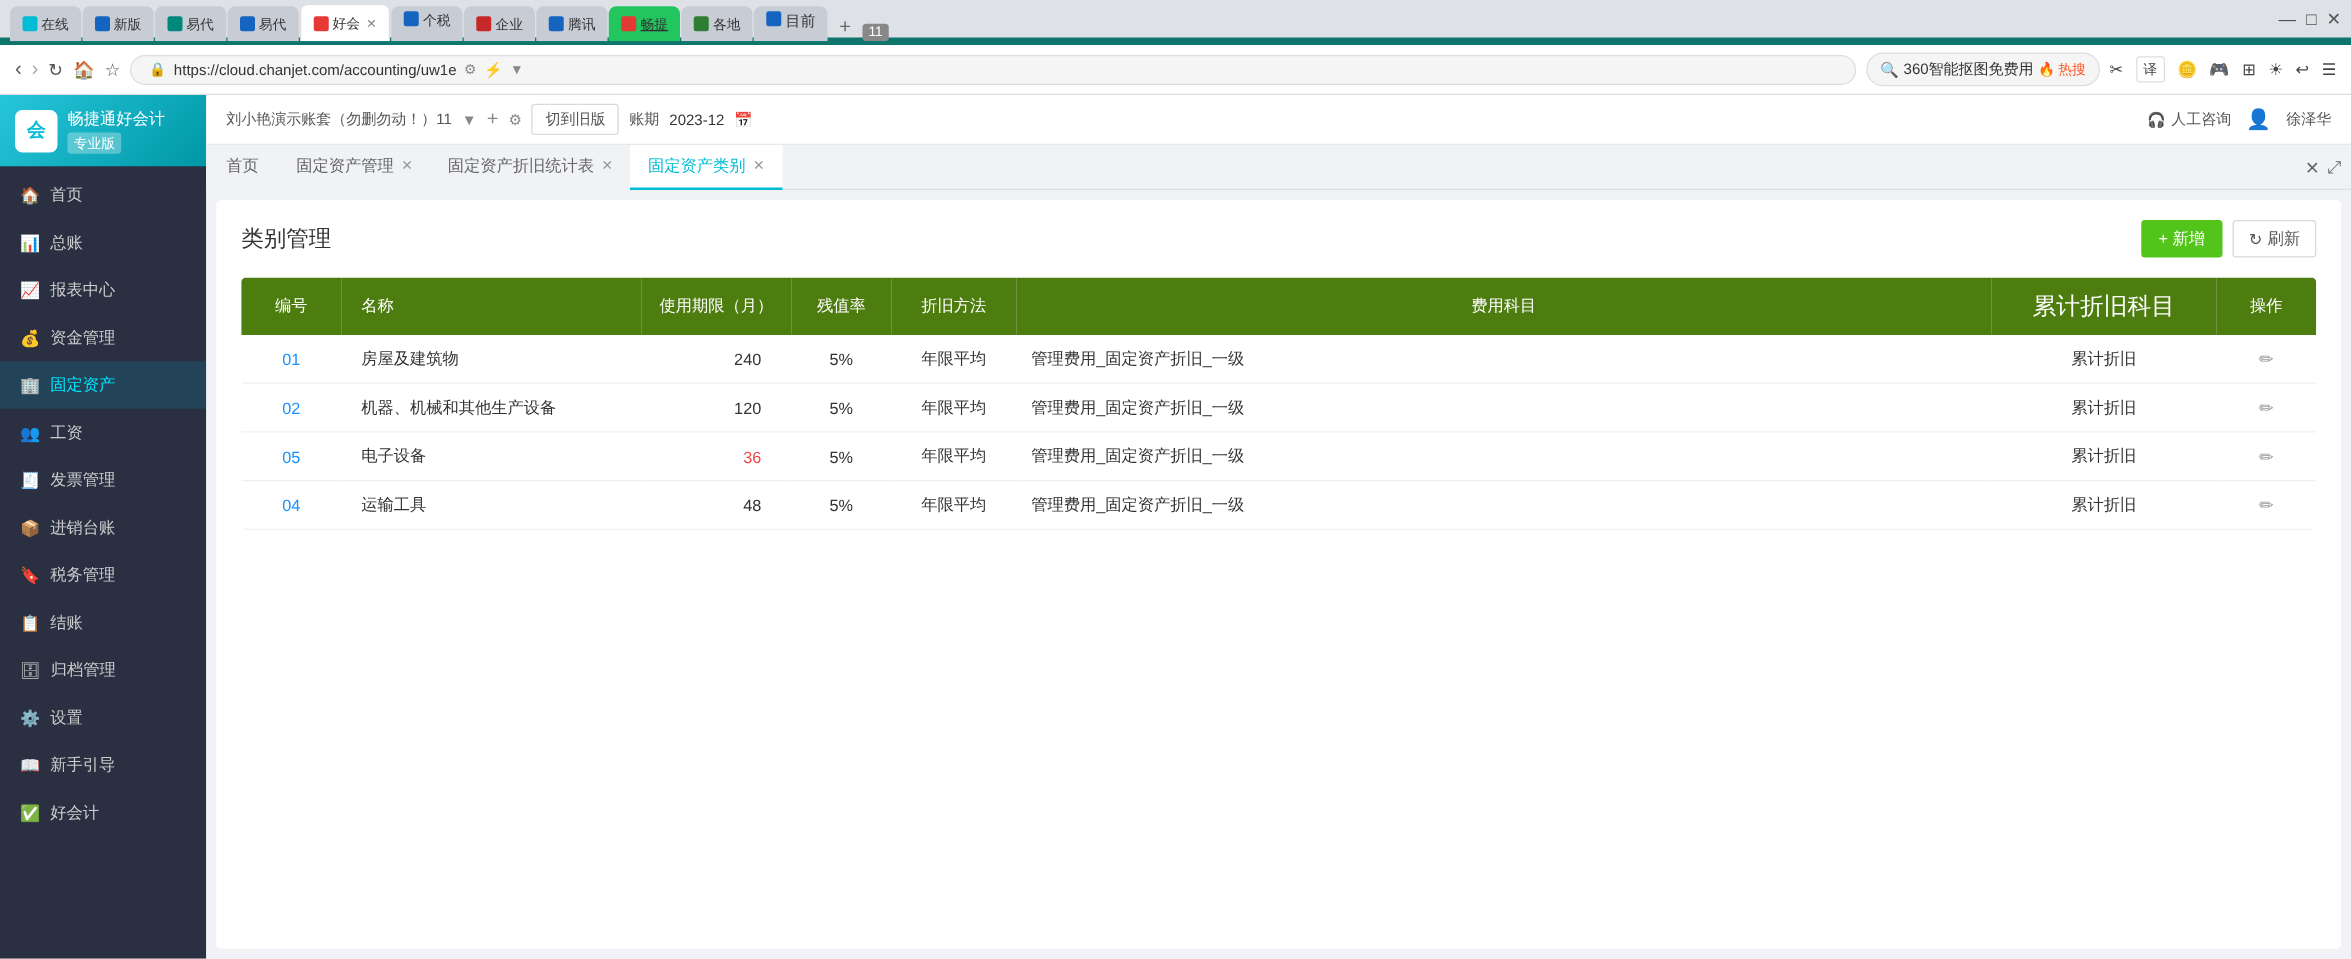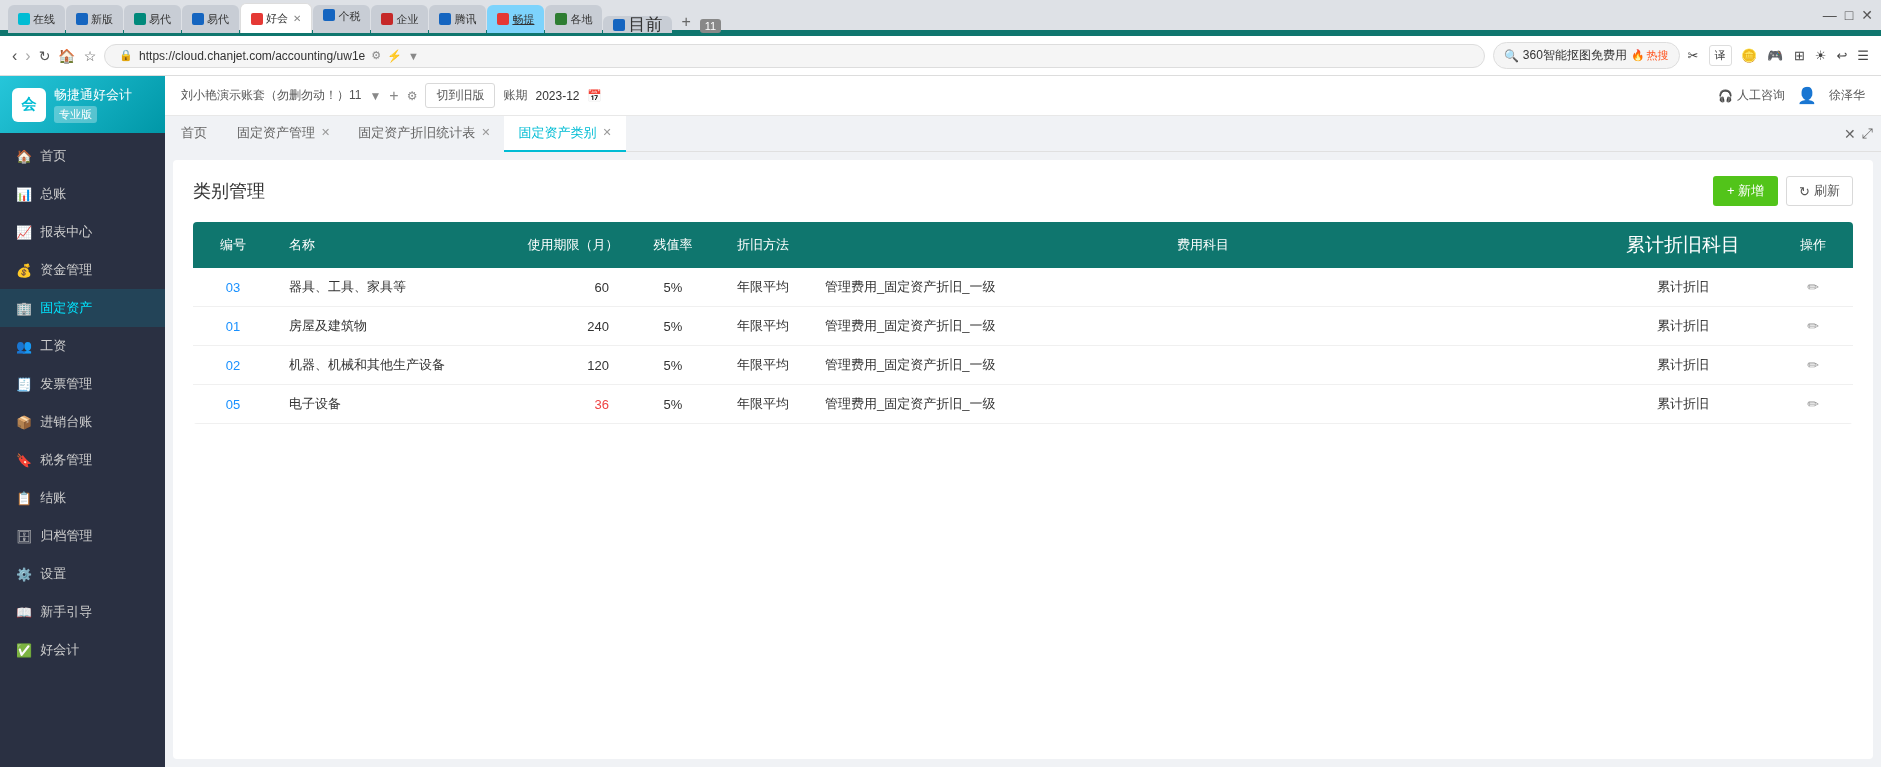--- a/index.html
+++ b/index.html
@@ -37,29 +37,29 @@
       <span>个税</span>
     </div>
     <div style="background:#c8cdd5; border-radius:6px 6px 0 0; padding:4px 10px; font-size:11px; display:flex; align-items:center; gap:3px; height:28px; margin-top:8px; color:#333;">
       <span style="width:12px;height:12px;background:#c62828;border-radius:2px;display:inline-block;"></span>
       <span>企业</span>
     </div>
     <div style="background:#c8cdd5; border-radius:6px 6px 0 0; padding:4px 10px; font-size:11px; display:flex; align-items:center; gap:3px; height:28px; margin-top:8px; color:#333;">
       <span style="width:12px;height:12px;background:#1565c0;border-radius:2px;display:inline-block;"></span>
       <span>腾讯</span>
     </div>
-    <div style="background:#7dd3fc; border-radius:6px 6px 0 0; padding:4px 10px; font-size:11px; display:flex; align-items:center; gap:3px; height:28px; margin-top:8px; color:#333;text-decoration:underline;">
+    <div style="background:#22c55e; border-radius:6px 6px 0 0; padding:4px 10px; font-size:11px; display:flex; align-items:center; gap:3px; height:28px; margin-top:8px; color:#333;text-decoration:underline;">
       <span style="width:12px;height:12px;background:#e53935;border-radius:2px;display:inline-block;"></span>
       <span>畅提</span>
     </div>
     <div style="background:#c8cdd5; border-radius:6px 6px 0 0; padding:4px 10px; font-size:11px; display:flex; align-items:center; gap:3px; height:28px; margin-top:8px; color:#333;">
       <span style="width:12px;height:12px;background:#2e7d32;border-radius:2px;display:inline-block;"></span>
       <span>各地</span>
     </div>
-    <div style="background:#c8cdd5; border-radius:6px 6px 0 0; padding:4px 10px; font-size:17px; display:flex; align-items:center; gap:3px; height:17px; margin-top:8px; color:#333;">
+    <div style="background:#c8cdd5; border-radius:6px 6px 0 0; padding:4px 10px; font-size:12px; display:flex; align-items:flex-start; gap:3px; height:28px; margin-top:8px; color:#333;">
       <span style="width:12px;height:12px;background:#1565c0;border-radius:2px;display:inline-block;"></span>
       <span>目前</span>
     </div>
     <button style="background:none;border:none;font-size:16px;color:#666;cursor:pointer;padding:2px 8px;margin-top:8px;">+</button>
     <span style="background:#888;color:#fff;border-radius:3px;font-size:11px;padding:1px 5px;margin-top:8px;">11</span>
   </div>
   <div style="display:flex;gap:8px;align-items:center;font-size:14px;color:#555;">
     <span style="cursor:pointer;">—</span>
     <span style="cursor:pointer;">□</span>
     <span style="cursor:pointer;">✕</span>
@@ -221,44 +221,32 @@
           <button style="background:#52c41a;color:#fff;border:none;border-radius:3px;padding:6px 14px;font-size:13px;cursor:pointer;display:flex;align-items:center;gap:4px;">+ 新增</button>
           <button style="background:none;border:1px solid #d9d9d9;border-radius:3px;padding:5px 12px;font-size:13px;color:#555;cursor:pointer;display:flex;align-items:center;gap:4px;">
             <span>↻</span>
             <span>刷新</span>
           </button>
         </div>
       </div>
 
       <table style="width:100%;border-collapse:collapse;background:#fff;border-radius:4px;overflow:hidden;">
         <thead>
-          <tr style="background:#0f766e;color:#fff;">
+          <tr style="background:#4d7c0f;color:#fff;">
             <th style="padding:10px 12px;font-size:13px;font-weight:500;text-align:center;width:80px;">编号</th>
             <th style="padding:10px 16px;font-size:13px;font-weight:500;text-align:left;width:240px;">名称</th>
             <th style="padding:10px 12px;font-size:13px;font-weight:500;text-align:center;width:120px;">使用期限（月）</th>
             <th style="padding:10px 12px;font-size:13px;font-weight:500;text-align:center;width:80px;">残值率</th>
             <th style="padding:10px 12px;font-size:13px;font-weight:500;text-align:center;width:100px;">折旧方法</th>
             <th style="padding:10px 12px;font-size:13px;font-weight:500;text-align:center;">费用科目</th>
             <th style="padding:10px 12px;font-size:19px;font-weight:500;text-align:center;width:180px;">累计折旧科目</th>
             <th style="padding:10px 12px;font-size:13px;font-weight:500;text-align:center;width:80px;">操作</th>
           </tr>
         </thead>
         <tbody id="table-body">
-        <tr style="border-bottom: 1px solid rgb(240, 240, 240);">
-    <td style="padding:10px 12px;font-size:13px;color:#1890ff;text-align:center;cursor:pointer;">03</td>
-    <td style="padding:10px 16px;font-size:13px;color:#333;text-align:left;">器具、工具、家具等</td>
-    <td style="padding:10px 12px;font-size:13px;color:#333;text-align:right;padding-right:24px;">60</td>
-    <td style="padding:10px 12px;font-size:13px;color:#333;text-align:center;">5%</td>
-    <td style="padding:10px 12px;font-size:13px;color:#333;text-align:center;">年限平均</td>
-    <td style="padding:10px 12px;font-size:13px;color:#333;text-align:left;">管理费用_固定资产折旧_一级</td>
-    <td style="padding:10px 12px;font-size:13px;color:#333;text-align:center;">累计折旧</td>
-    <td style="padding:10px 12px;font-size:13px;text-align:center;">
-      <button style="background:none;border:none;cursor:pointer;color:#999;font-size:14px;" title="编辑">✏</button>
-    </td>
-  </tr>
             <tr style="border-bottom: 1px solid rgb(240, 240, 240);">
     <td style="padding:10px 12px;font-size:13px;color:#1890ff;text-align:center;cursor:pointer;">01</td>
     <td style="padding:10px 16px;font-size:13px;color:#333;text-align:left;">房屋及建筑物</td>
     <td style="padding:10px 12px;font-size:13px;color:#333;text-align:right;padding-right:24px;">240</td>
     <td style="padding:10px 12px;font-size:13px;color:#333;text-align:center;">5%</td>
     <td style="padding:10px 12px;font-size:13px;color:#333;text-align:center;">年限平均</td>
     <td style="padding:10px 12px;font-size:13px;color:#333;text-align:left;">管理费用_固定资产折旧_一级</td>
     <td style="padding:10px 12px;font-size:13px;color:#333;text-align:center;">累计折旧</td>
     <td style="padding:10px 12px;font-size:13px;text-align:center;">
       <button style="background:none;border:none;cursor:pointer;color:#999;font-size:14px;" title="编辑">✏</button>
@@ -281,17 +269,29 @@
     <td style="padding:10px 16px;font-size:13px;color:#333;text-align:left;">电子设备</td>
     <td style="padding:10px 12px;font-size:13px;color:#ef4444;text-align:right;padding-right:24px;">36</td>
     <td style="padding:10px 12px;font-size:13px;color:#333;text-align:center;">5%</td>
     <td style="padding:10px 12px;font-size:13px;color:#333;text-align:center;">年限平均</td>
     <td style="padding:10px 12px;font-size:13px;color:#333;text-align:left;">管理费用_固定资产折旧_一级</td>
     <td style="padding:10px 12px;font-size:13px;color:#333;text-align:center;">累计折旧</td>
     <td style="padding:10px 12px;font-size:13px;text-align:center;">
       <button style="background:none;border:none;cursor:pointer;color:#999;font-size:14px;" title="编辑">✏</button>
     </td>
   </tr>
+            <tr style="border-bottom: 1px solid rgb(240, 240, 240);">
+    <td style="padding:10px 12px;font-size:13px;color:#1890ff;text-align:center;cursor:pointer;">04</td>
+    <td style="padding:10px 16px;font-size:13px;color:#333;text-align:left;">运输工具</td>
+    <td style="padding:10px 12px;font-size:13px;color:#333;text-align:right;padding-right:24px;">48</td>
+    <td style="padding:10px 12px;font-size:13px;color:#333;text-align:center;">5%</td>
+    <td style="padding:10px 12px;font-size:13px;color:#333;text-align:center;">年限平均</td>
+    <td style="padding:10px 12px;font-size:13px;color:#333;text-align:left;">管理费用_固定资产折旧_一级</td>
+    <td style="padding:10px 12px;font-size:13px;color:#333;text-align:center;">累计折旧</td>
+    <td style="padding:10px 12px;font-size:13px;text-align:center;">
+      <button style="background:none;border:none;cursor:pointer;color:#999;font-size:14px;" title="编辑">✏</button>
+    </td>
+  </tr>
           </tbody>
       </table>
     </div>
   </div>
 </div>
 
 </body></html>

